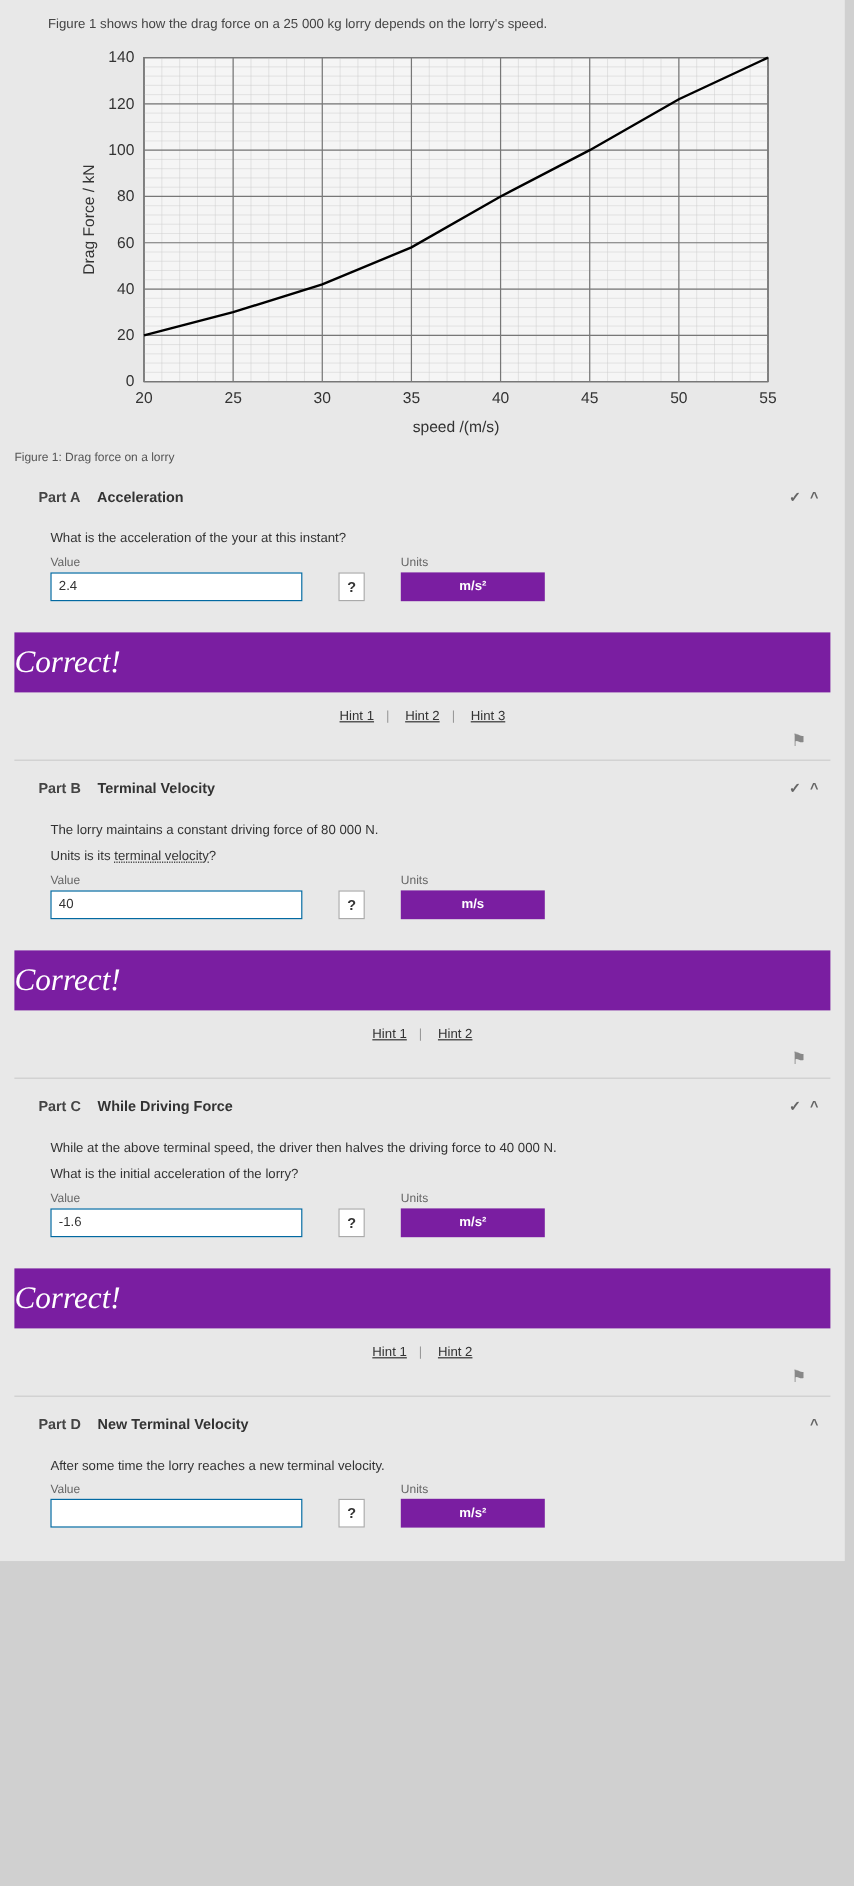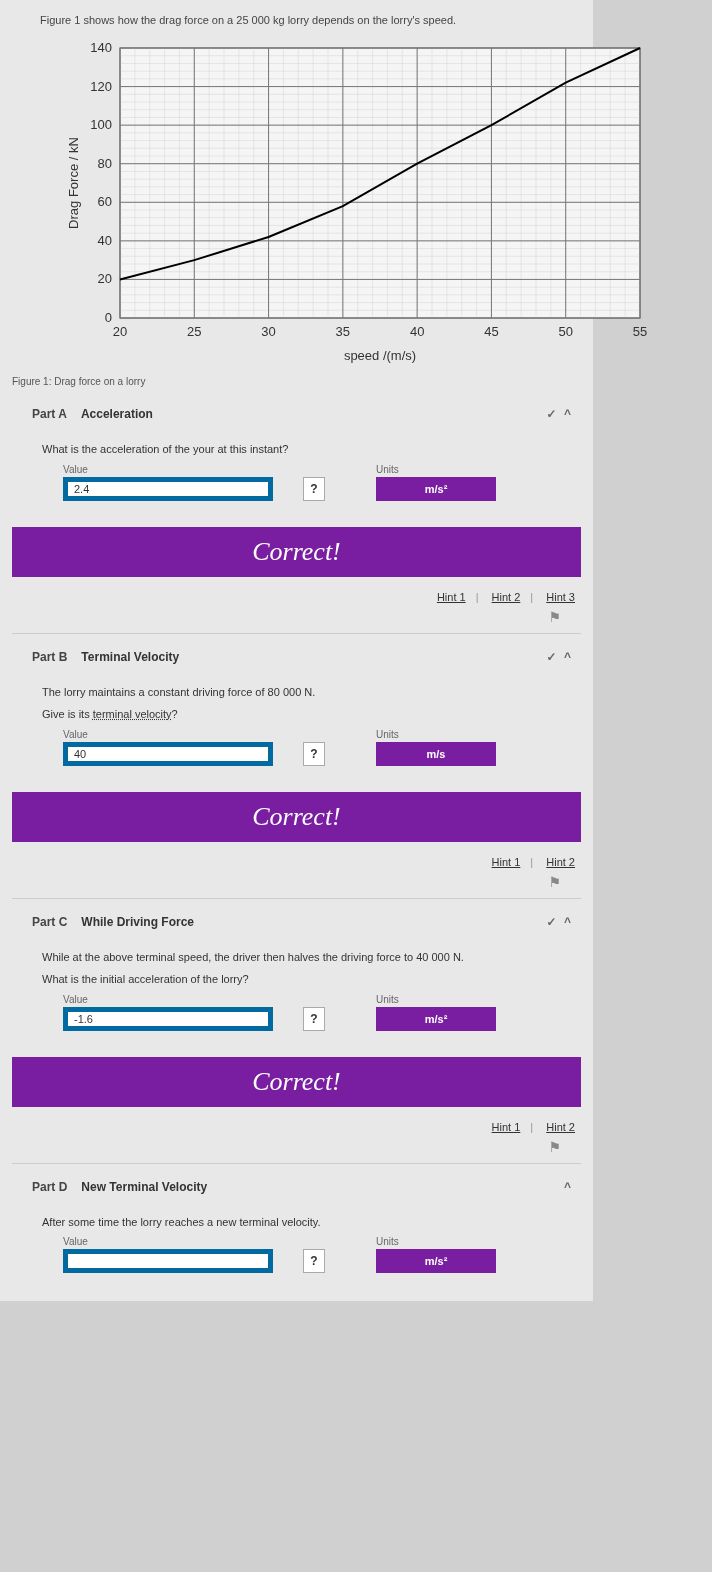--- a/index.html
+++ b/index.html
@@ -5,55 +5,55 @@
   * { box-sizing: border-box; }
   body {
     margin: 0;
     padding: 0;
     background: #d0d0d0;
     font-family: Arial, Helvetica, sans-serif;
     font-size: 12px;
     color: #333;
   }
   .page {
-    width: 593px;
+    width: 704px;
     background: #e8e8e8;
     padding: 10px 12px 20px 12px;
     position: relative;
   }
   .intro { font-size: 11px; color: #444; margin: 4px 0 12px 28px; }
   .chart-wrap { position: relative; width: 600px; height: 330px; margin: 0 auto 8px 48px; }
   svg.chart { display: block; }
   .caption { text-align: left; font-size: 10px; color: #555; margin: 8px 0 18px 0; }
   .part { margin: 14px 0 0 0; }
   .part-head { display: flex; align-items: flex-start; font-size: 12px; color: #333; font-weight: bold; padding: 2px 8px 2px 20px; }
   .part-head .label { margin-right: 14px; color:#444; }
   .part-head .title { font-weight: bold; }
   .part-head .icons { margin-left: auto; font-size: 12px; color: #666; letter-spacing: 2px;}
   .part-body { padding: 12px 30px 8px 30px; }
   .qtext { font-size: 11px; color: #333; line-height: 1.5; margin: 6px 0; }
   .link-term { text-decoration: underline dotted; }
   .row-inputs { display: flex; align-items: flex-end; gap: 30px; margin-top: 6px; }
-  .col-v { display:flex; flex-direction:column;margin-left:21px; }
+  .col-v { display:flex; flex-direction:column; }
   .small-label { font-size: 10px; color: #666; margin-bottom: 2px; }
   .val-input {
-    width: 210px; height: 24px; border:5px solid #0369a1; background:#fff;
+    width: 210px; height: 24px; border:1px solid #0369a1; background:#fff;
     padding:2px 6px; font-size:11px; color:#333;
   }
   .qmark { width:22px; height:24px; background:#fff; border:1px solid #aaa; display:flex; align-items:center; justify-content:center; font-weight:bold; font-size:12px; }
   .unit-box {
     min-width:120px; height:24px; background:#7a1ea1; color:#fff;
     display:flex; align-items:center; justify-content:center; font-size:11px; font-weight:bold;
   }
   .correct-bar {
-    background:#7a1ea1; color:#fff; text-align:center;
+    background:#7a1ea1; color:#fff; 
     font-family: 'Brush Script MT', cursive; font-size:26px;
     padding:10px 0; margin:18px 0 14px 0; font-style:italic;
   }
-  .hints { text-align:right; font-size:11px; color:#444; }
+  .hints { text-align:center; font-size:11px; color:#444; }
   .hints a { color:#333; text-decoration:underline; margin:0 6px; }
   .hints .sep { color:#999; margin:0 4px; }
   .flag { text-align:right; padding:6px 20px 8px 0; color:#888; font-size:14px; }
   hr.thin { border:none; border-top:1px solid #ccc; margin:0; }
 </style>
 </head>
 <body>
 
 <div class="page">
 
@@ -205,21 +205,21 @@
 
   <div class="part">
     <div class="part-head">
       <span class="label">Part B</span>
       <span class="title">Terminal Velocity</span>
       <span class="icons">✓ ^</span>
     </div>
     <div class="part-body">
       <div class="qtext">The lorry maintains a constant driving force of 80 000 N.</div>
       <div class="qtext">
-        <span>Give is its </span><span class="link-term">terminal velocity</span><span>?</span>
+        <span>Units is its </span><span class="link-term">terminal velocity</span><span>?</span>
       </div>
       <div class="row-inputs">
         <div class="col-v">
           <span class="small-label">Value</span>
           <input class="val-input" value="40" style="">
         </div>
         <div class="qmark">?</div>
         <div class="col-v">
           <span class="small-label">Units</span>
           <div class="unit-box">m/s</div>

